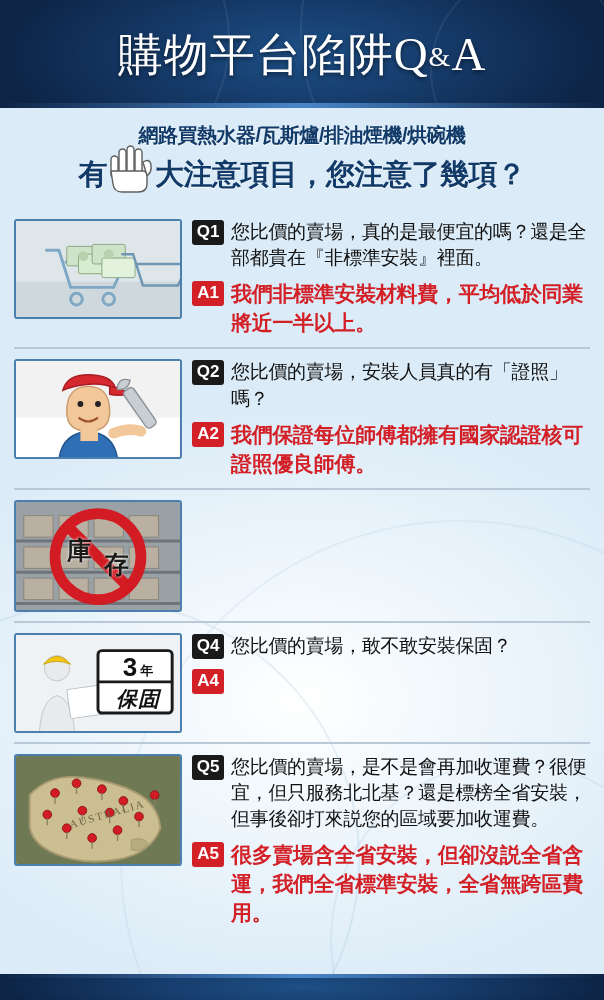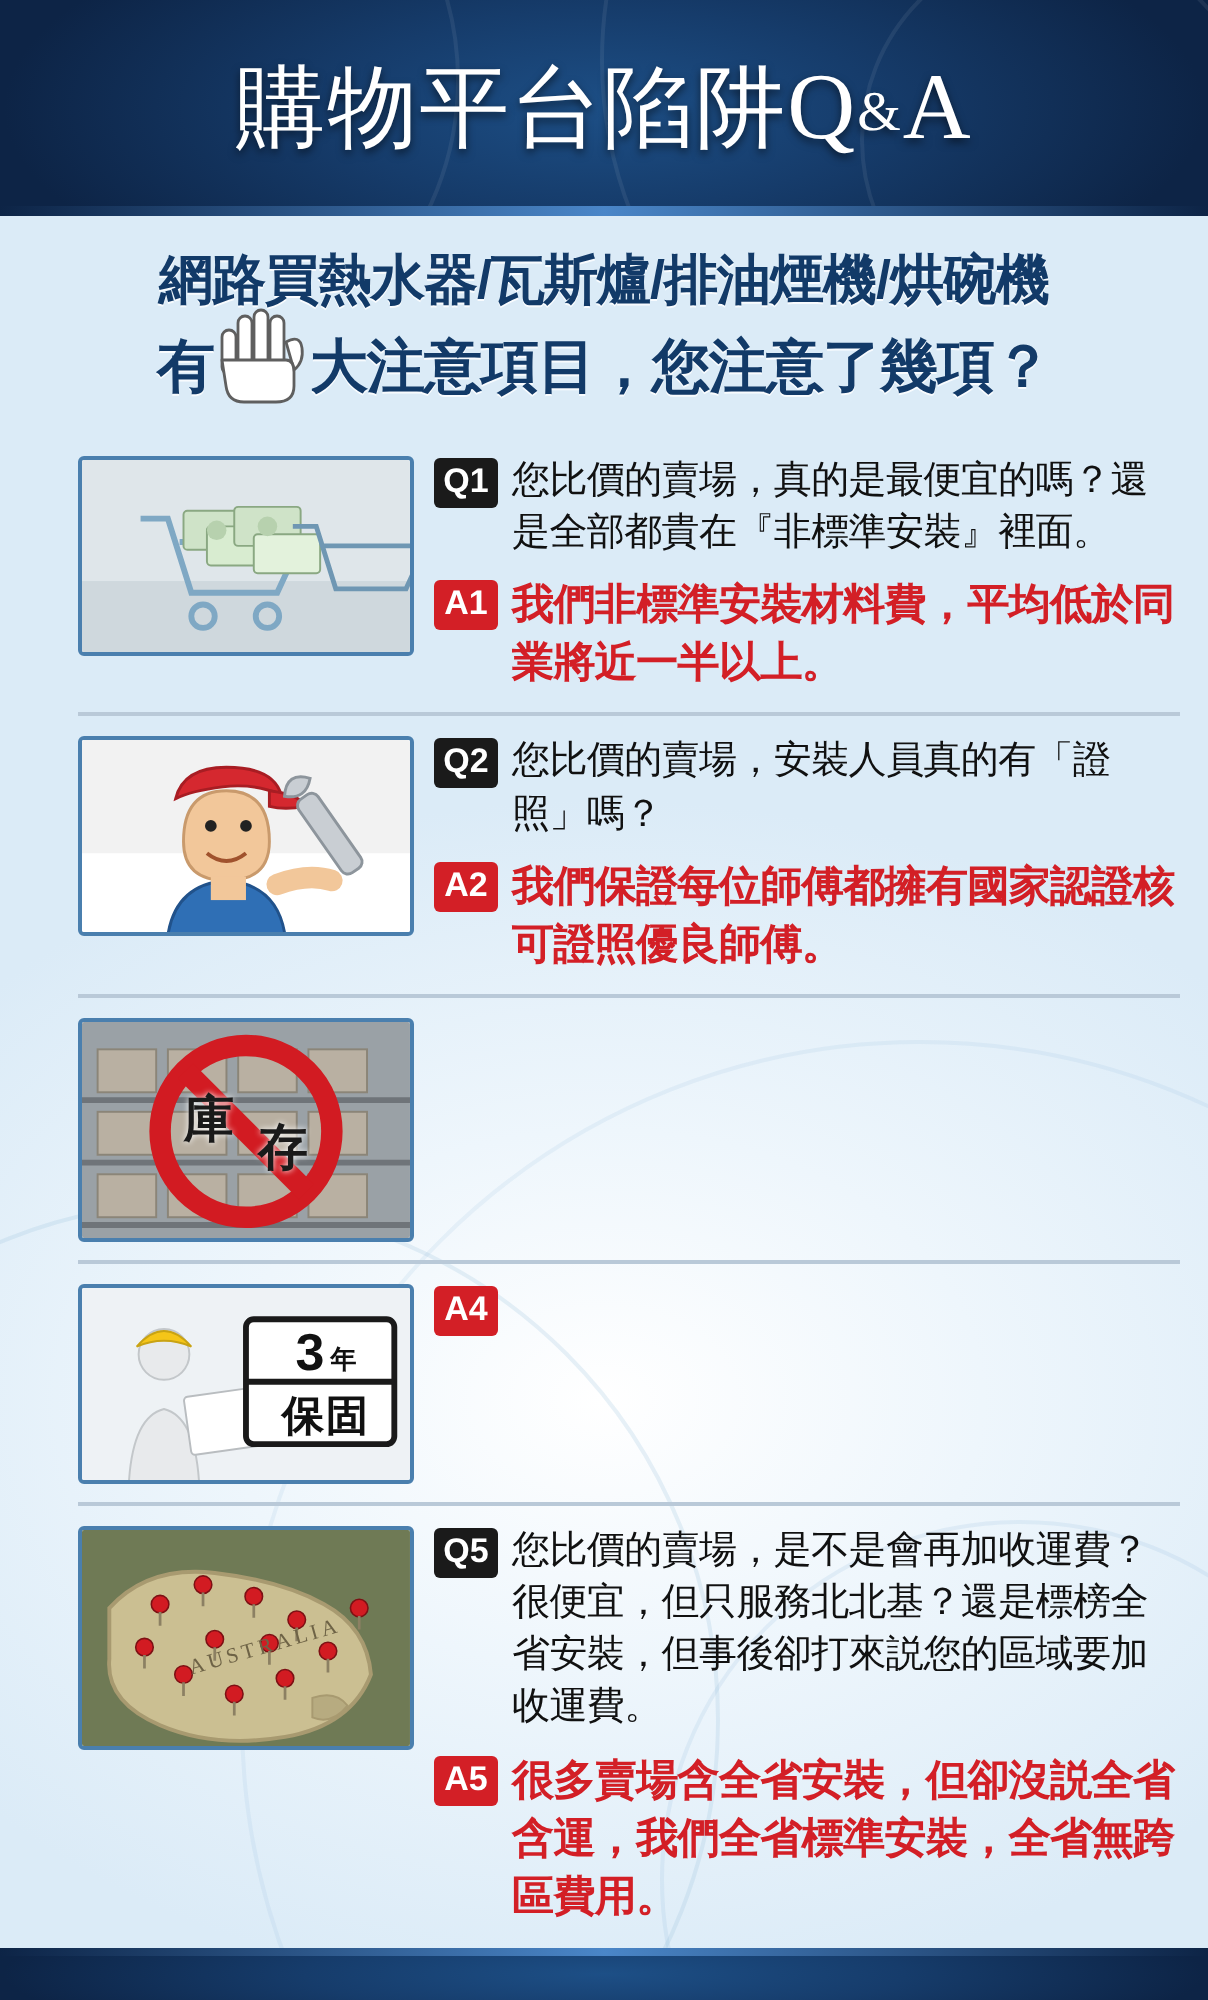--- a/index.html
+++ b/index.html
@@ -71,21 +71,21 @@
 
   
   .subhead {
     position: relative;
     z-index: 3;
     text-align: center;
     padding: 14px 8px 6px;
   }
   .subline1 {
     color: #123a68;
-    font-size: 27px;
+    font-size: 20px;
     font-weight: bold;
     letter-spacing: -0.5px;
     white-space: nowrap;
     text-shadow: 0 1px 0 rgba(255,255,255,0.8);
   }
   .subline2 {
     position: relative;
     color: #123a68;
     font-size: 29px;
     font-weight: bold;
@@ -101,22 +101,21 @@
     position: relative;
     vertical-align: -6px;
     margin: 0 -2px;
   }
   .hand svg { position: absolute; left: 0; top: -12px; }
 
   
   .rows {
     position: relative;
     z-index: 3;
-    padding: 8px 14px 0 4px;
-    margin-left: 35px;
+    padding: 8px 14px 0 14px;
   }
   .row {
     display: flex;
     align-items: flex-start;
     padding: 10px 0 9px 0;
     border-bottom: 2px solid #b9c9d8;
   }
   .row:last-child { border-bottom: none; }
 
   .thumb {
@@ -329,25 +328,29 @@
             <path d="M24 100 q2 -34 18 -38 q16 4 18 38z" fill="#e8eaec" stroke="#c3c7ca"></path>
             <rect x="52" y="56" width="42" height="30" rx="2" fill="#ffffff" stroke="#b9bdc0" transform="rotate(-8 52 56)"></rect>
           </g>
           <rect x="84" y="16" width="76" height="64" rx="4" fill="#ffffff" stroke="#1a1a1a" stroke-width="3"></rect>
           <line x1="84" y1="48" x2="160" y2="48" stroke="#1a1a1a" stroke-width="3"></line>
         </svg>
         <div style="position:absolute;left:84px;top:16px;width:76px;height:32px;display:flex;align-items:center;justify-content:center;">
           <span style="font-size:26px;font-weight:bold;color:#111;line-height:1;">3</span>
           <span style="font-size:13px;font-weight:bold;color:#111;margin-left:3px;margin-top:8px;">年</span>
         </div>
-        <div style="position:absolute;left:84px;top:48px;width:76px;height:32px;display:flex;align-items:center;justify-content:center;">
+        <div style="position:absolute;left:84px;top:48px;width:76px;height:32px;display:flex;align-items:center;justify-content:center;font-style:italic;">
           <span style="font-size:21px;font-weight:bold;color:#111;letter-spacing:1px;">保固</span>
         </div>
       </div>
       <div class="qa-col">
+        <div class="qa-block">
+          <span class="tag q">Q4</span>
+          <span class="qtext">您比價的賣場，敢不敢安裝保固？</span>
+        </div>
         <div class="qa-block">
           <span class="tag a">A4</span>
         </div>
       </div>
     </div>
 
     <div class="row tall">
       <div class="thumb">
         <svg class="art" viewBox="0 0 168 112" preserveAspectRatio="none">
           <rect width="168" height="112" fill="#6f7a55"></rect>

